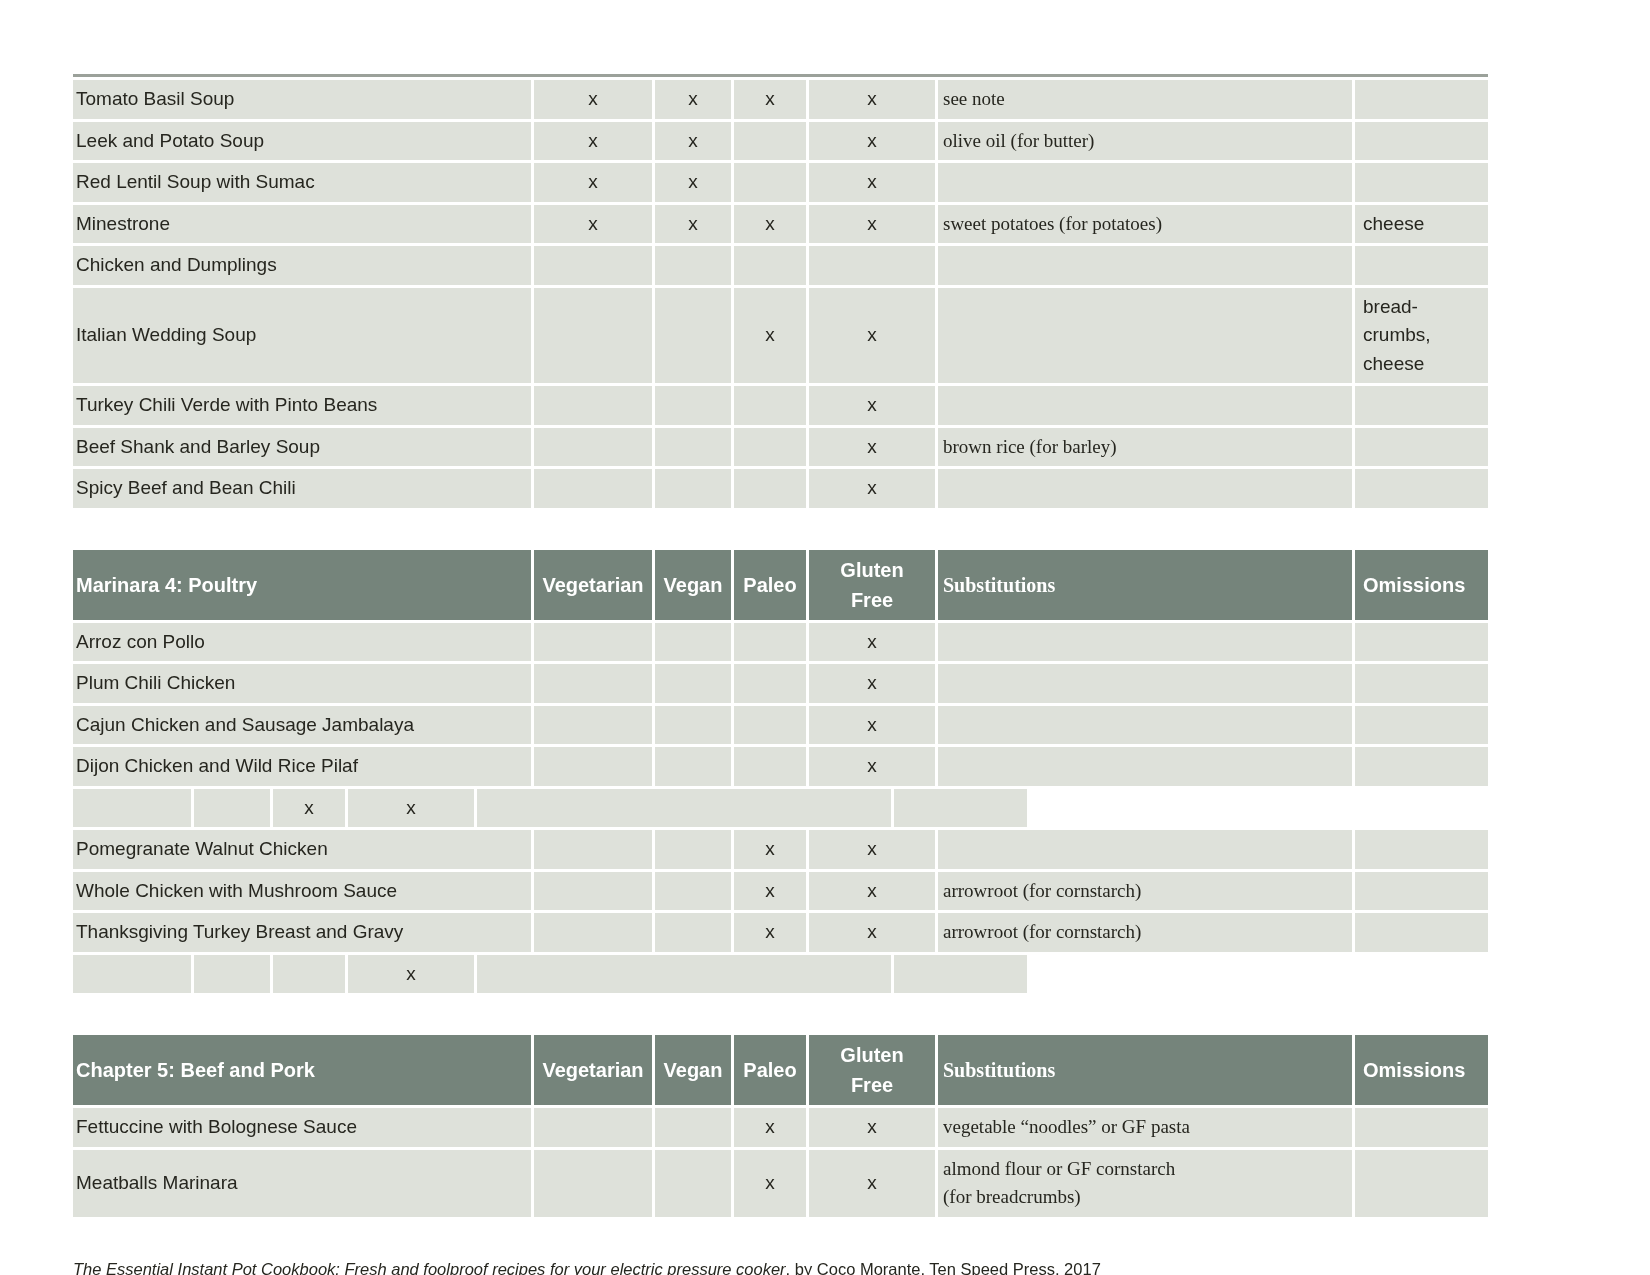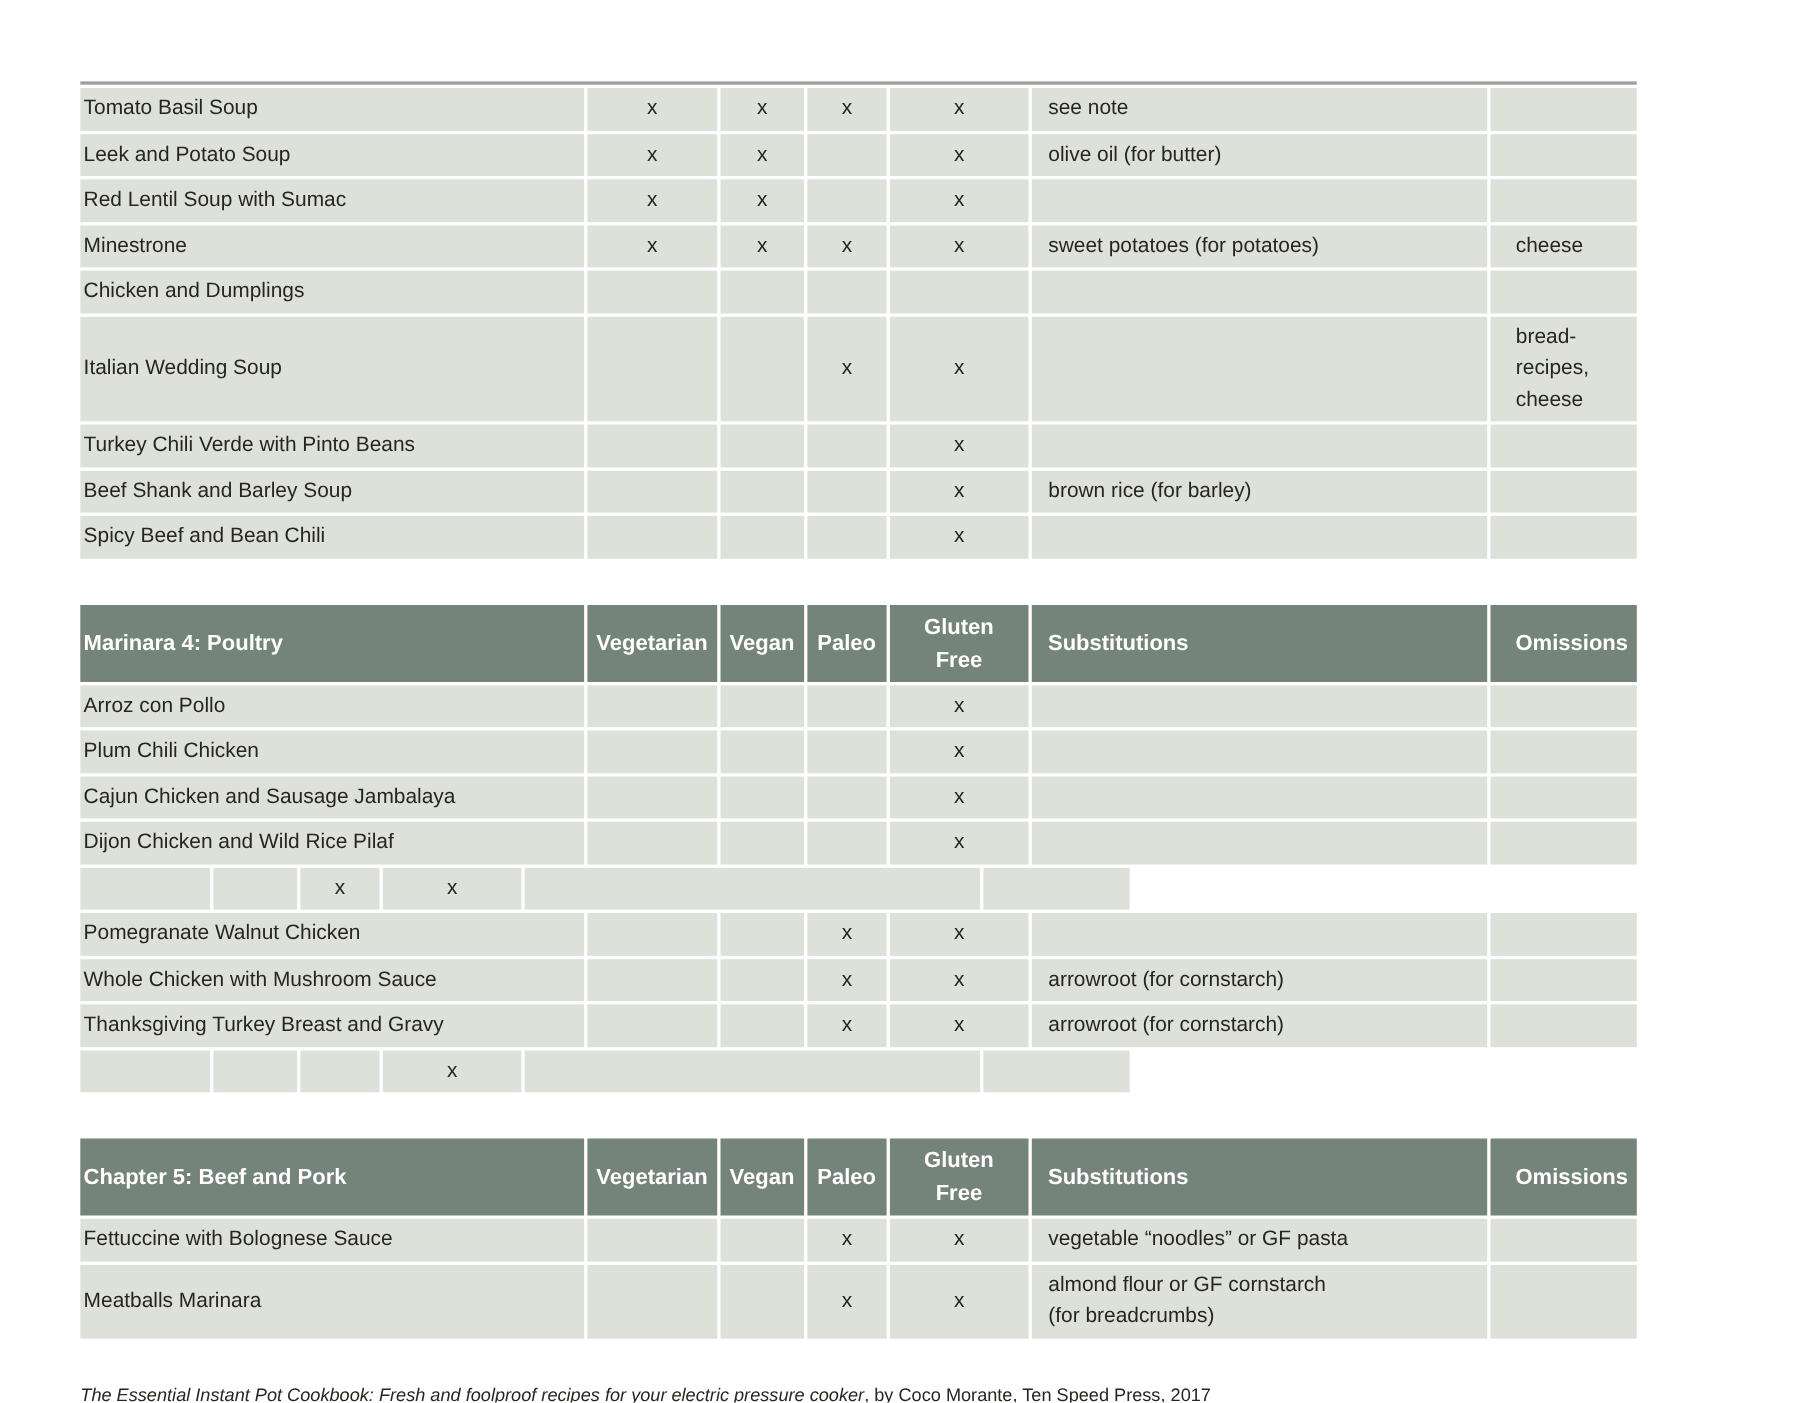--- a/index.html
+++ b/index.html
@@ -28,22 +28,22 @@
   }
   .row.head .cell{
     background:#75847b;color:#ffffff;font-weight:bold;
     min-height:46px;font-size:20px;
   }
   .c-name{flex:1 1 auto;justify-content:flex-start;padding-left:3px;}
   .c-vegetarian{flex:0 0 118px;justify-content:center;text-align:center;}
   .c-vegan{flex:0 0 76px;justify-content:center;text-align:center;}
   .c-paleo{flex:0 0 72px;justify-content:center;text-align:center;}
   .c-gluten_free{flex:0 0 126px;justify-content:center;text-align:center;}
-  .c-substitutions{flex:0 0 414px;justify-content:flex-start;padding-left:15px;white-space:pre-line;}
-  .c-omissions{flex:0 0 133px;justify-content:flex-start;padding-left:23px;white-space:pre-line;}
+  .c-substitutions{flex:0 0 414px;justify-content:flex-start;padding-left:5px;white-space:pre-line;font-family:Liberation Serif, serif;}
+  .c-omissions{flex:0 0 133px;justify-content:flex-start;padding-left:8px;white-space:pre-line;}
   .footer{
     margin-top:30px;font-size:16.5px;color:#26261f;line-height:1.3;
   }
   .footer .title{font-style:italic;}
 </style>
 </head>
 <body>
 
 <div class="page">
   <div>
@@ -95,21 +95,21 @@
           <div class="cell c-omissions"></div>
         </div>
         <div class="row">
           <div class="cell c-name">Italian Wedding Soup</div>
           <div class="cell c-vegetarian"></div>
           <div class="cell c-vegan"></div>
           <div class="cell c-paleo">x</div>
           <div class="cell c-gluten_free">x</div>
           <div class="cell c-substitutions"></div>
           <div class="cell c-omissions">bread-
-recipes,
+crumbs,
 cheese</div>
         </div>
         <div class="row">
           <div class="cell c-name">Turkey Chili Verde with Pinto Beans</div>
           <div class="cell c-vegetarian"></div>
           <div class="cell c-vegan"></div>
           <div class="cell c-paleo"></div>
           <div class="cell c-gluten_free">x</div>
           <div class="cell c-substitutions"></div>
           <div class="cell c-omissions"></div>

